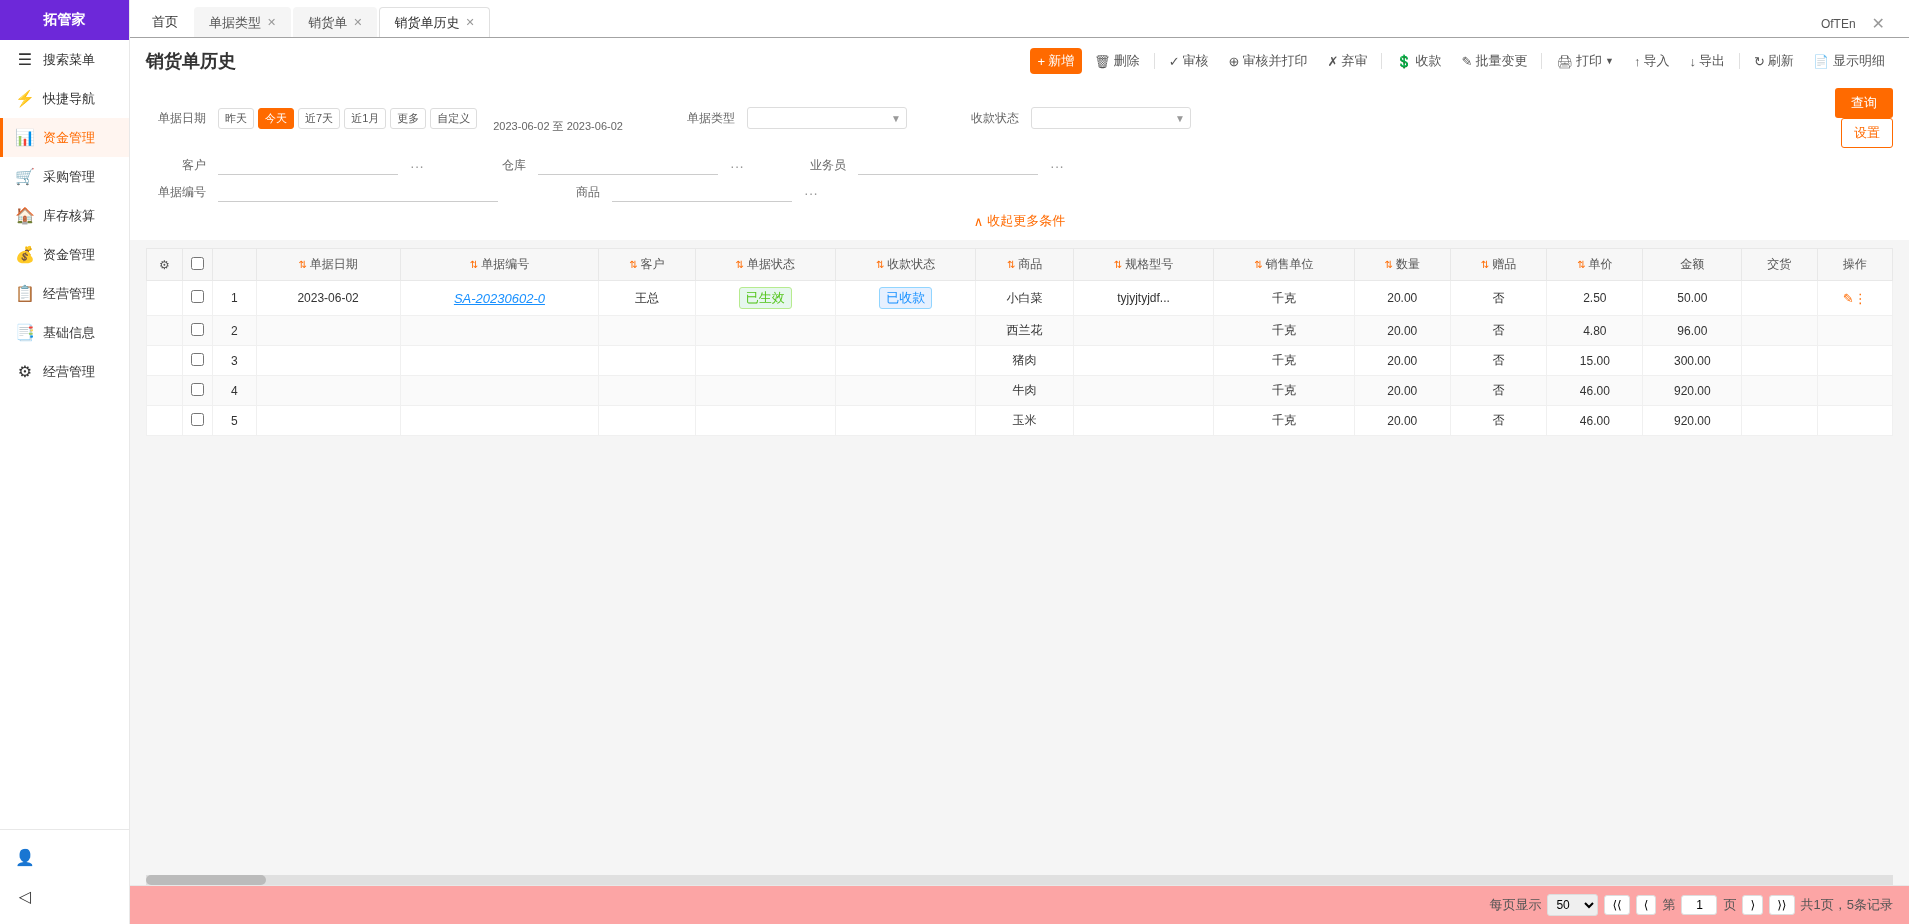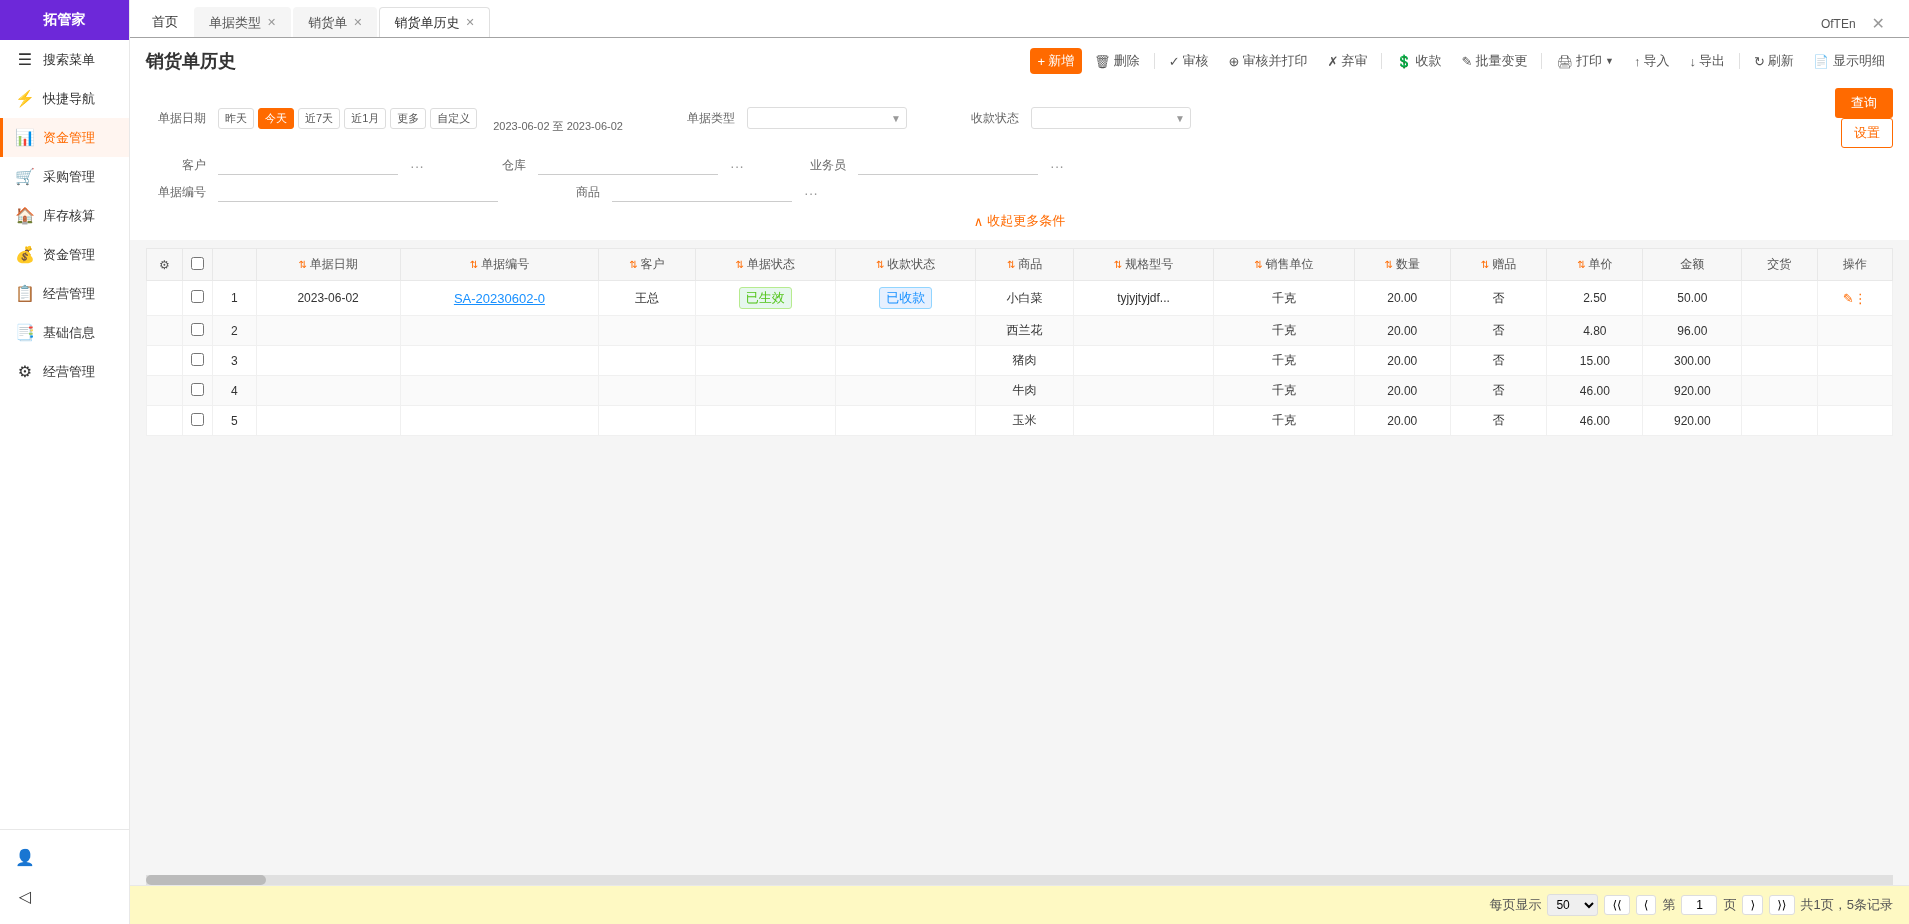--- a/index.html
+++ b/index.html
@@ -223,21 +223,21 @@
     .data-table .th-sort { cursor: pointer; }
     .data-table .th-sort::before { content: '⇅'; font-size: 10px; color: #ff6a00; margin-right: 3px; }
     .badge {
       display: inline-block;
       padding: 1px 6px;
       border-radius: 3px;
       font-size: 13px;
     }
     .badge-green { background: #e6f7ee; color: #52c41a; border: 1px solid #b7eb8f; }
     .badge-blue { background: #e6f0ff; color: #1890ff; border: 1px solid #91d5ff; }
-    .link-text { color: #1890ff; text-decoration: underline; cursor: pointer; }
+    .link-text { color: #1890ff; text-decoration: underline; cursor: pointer; font-style: italic; }
     .settings-col { width: 36px; }
     .checkbox-col { width: 28px; }
     .act-btn { color: #ff6a00; cursor: pointer; font-size: 13px; }
 
     
     .table-footer {
       background: #fff8f0;
       border: 1px solid #f0e0c8;
       padding: 6px 16px;
       display: flex;
@@ -246,21 +246,21 @@
       color: #333;
       flex-shrink: 0;
     }
 
     
     .pagination {
       display: flex;
       align-items: center;
       justify-content: flex-end;
       padding: 8px 16px;
-      background: #fef9c3;
+      background: #fca5a5;
       border-top: 1px solid #e8e8e8;
       gap: 6px;
       font-size: 12px;
       color: #555;
       flex-shrink: 0;
     }
     .page-size-select {
       border: 1px solid #ddd;
       border-radius: 3px;
       padding: 2px 4px;

